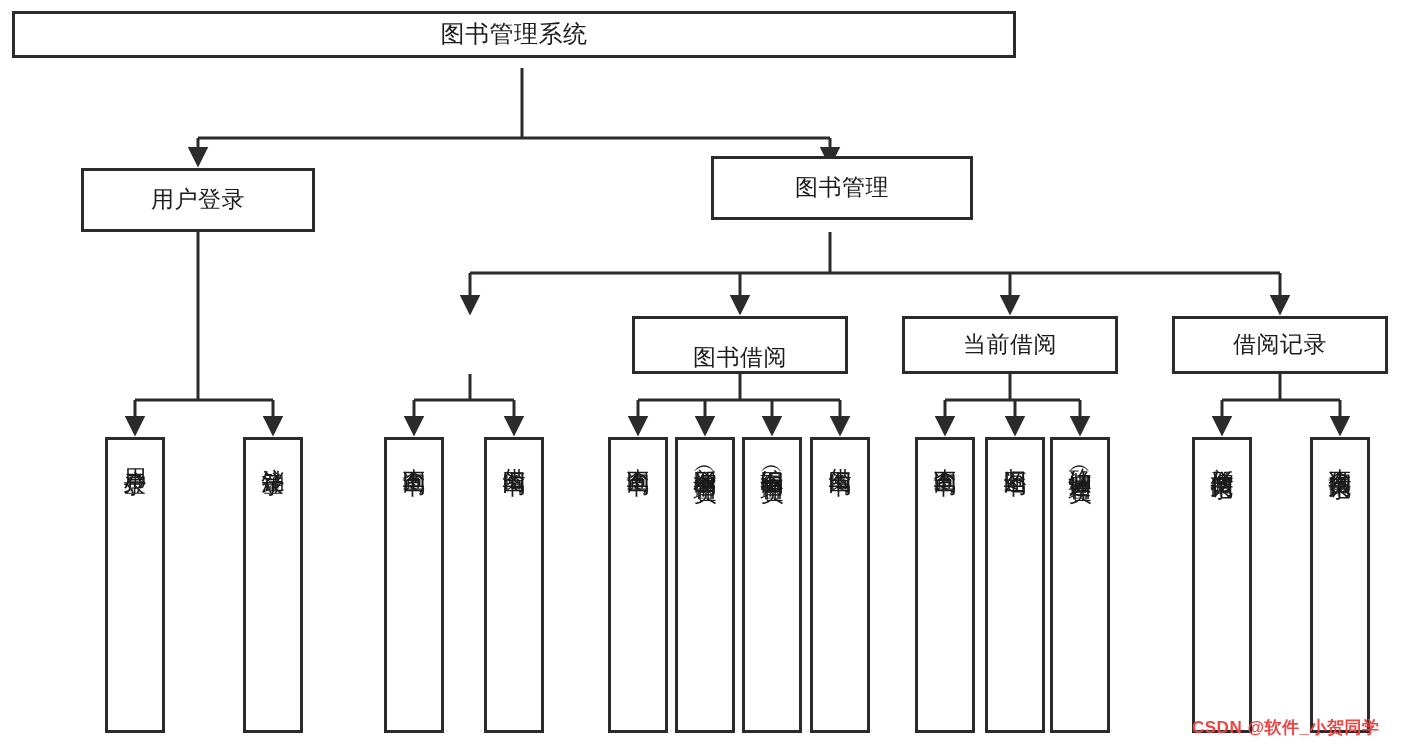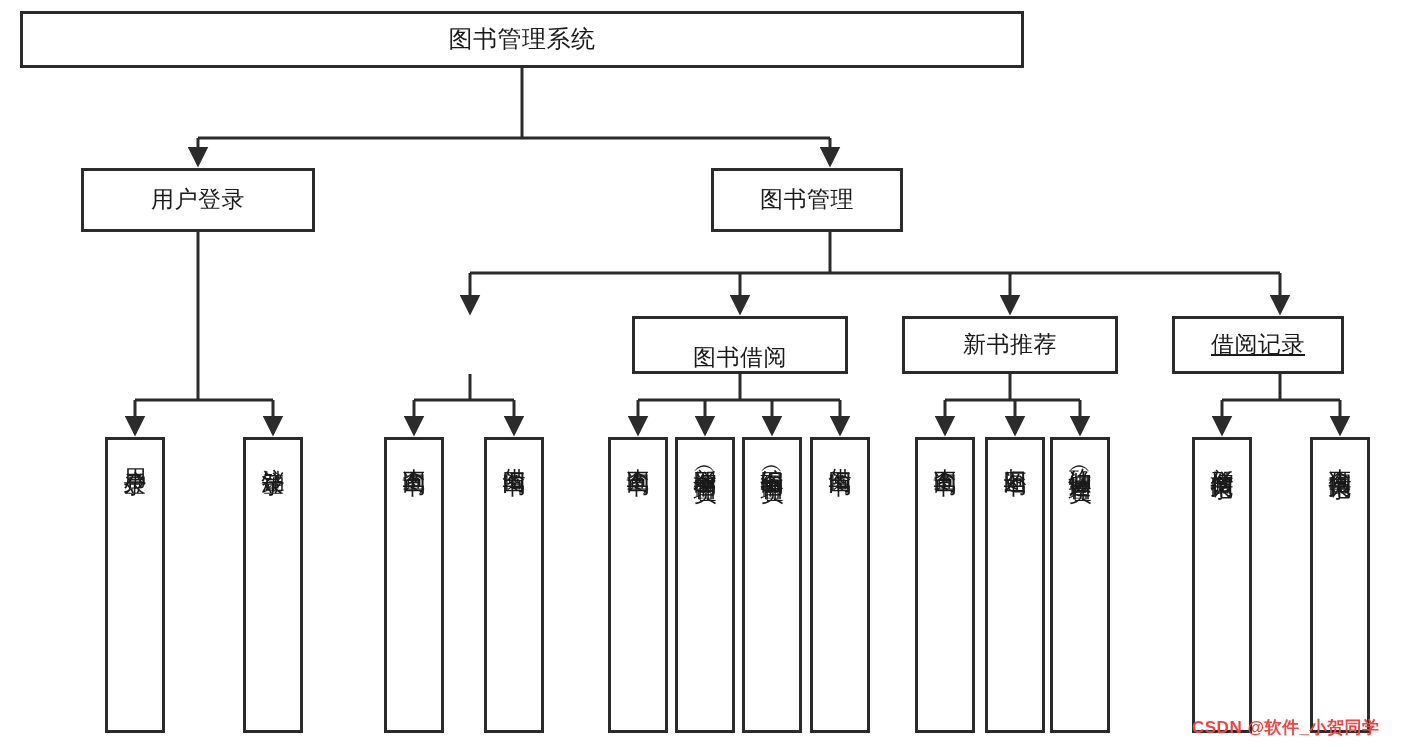--- a/index.html
+++ b/index.html
@@ -118,38 +118,38 @@
       <path d="M 1015 400 L 1015 433" marker-end="url(#arrow)"></path>
       <path d="M 1080 400 L 1080 433" marker-end="url(#arrow)"></path>
 
       <path d="M 1280 374 L 1280 400"></path>
       <path d="M 1222 400 L 1340 400"></path>
       <path d="M 1222 400 L 1222 433" marker-end="url(#arrow)"></path>
       <path d="M 1340 400 L 1340 433" marker-end="url(#arrow)"></path>
     </g>
   </svg>
 
-  <div class="node h root" style="left:20px; top:11px; width:1004px; height:57px;">
+  <div class="node h root" style="left:12px; top:11px; width:1004px; height:47px;">
     <span class="lbl">图书管理系统</span>
   </div>
 
   <div class="node h" style="left:81px; top:168px; width:234px; height:64px;">
     <span class="lbl">用户登录</span>
   </div>
-  <div class="node h" style="left:711px; top:168px; width:192px; height:64px;text-align:right;">
+  <div class="node h" style="left:711px; top:156px; width:262px; height:64px;text-align:right;">
     <span class="lbl">图书管理</span>
   </div>
 
   <div class="node h" style="left:632px; top:316px; width:216px; height:58px;align-items:flex-end;">
     <span class="lbl">图书借阅</span>
   </div>
   <div class="node h" style="left:902px; top:316px; width:216px; height:58px;">
-    <span class="lbl">新书推荐</span>
+    <span class="lbl">当前借阅</span>
   </div>
-  <div class="node h" style="left:1172px; top:316px; width:172px; height:58px;text-decoration:underline;">
+  <div class="node h" style="left:1172px; top:316px; width:216px; height:58px;">
     <span class="lbl">借阅记录</span>
   </div>
 
   <div class="node v" style="left:105px; top:437px; width:60px; height:296px;">
     <span class="lbl">用户登录</span>
   </div>
   <div class="node v" style="left:243px; top:437px; width:60px; height:296px;">
     <span class="lbl">注销登录</span>
   </div>
 

